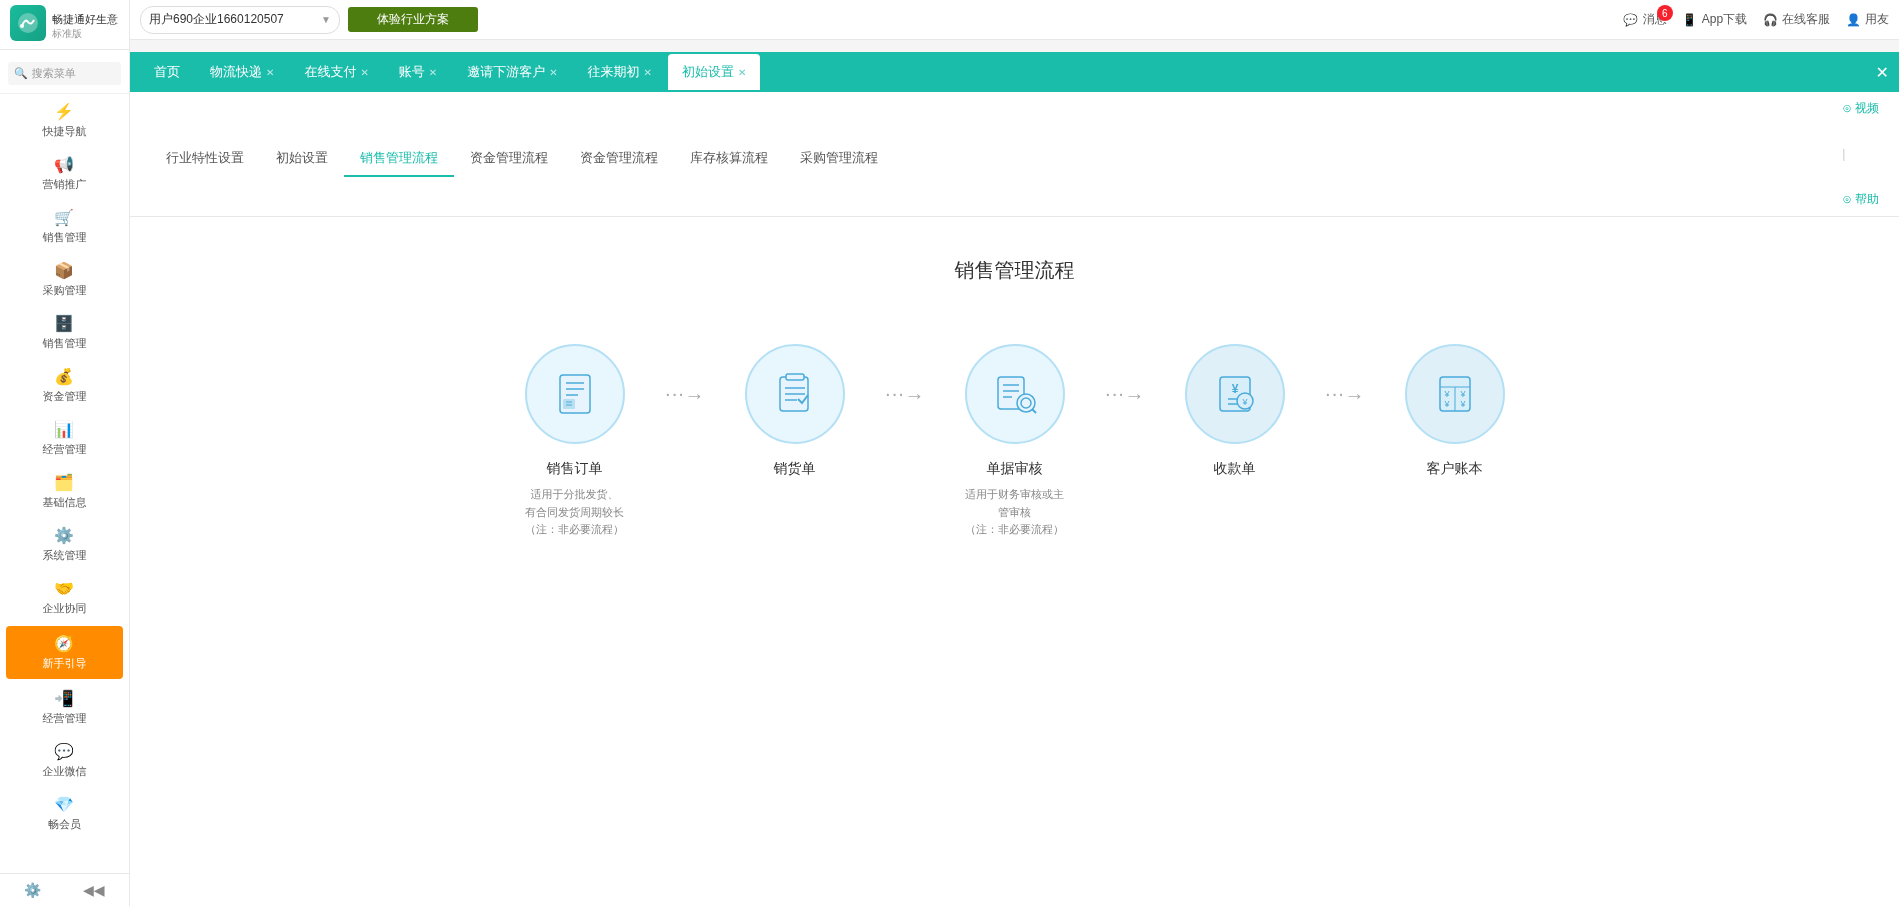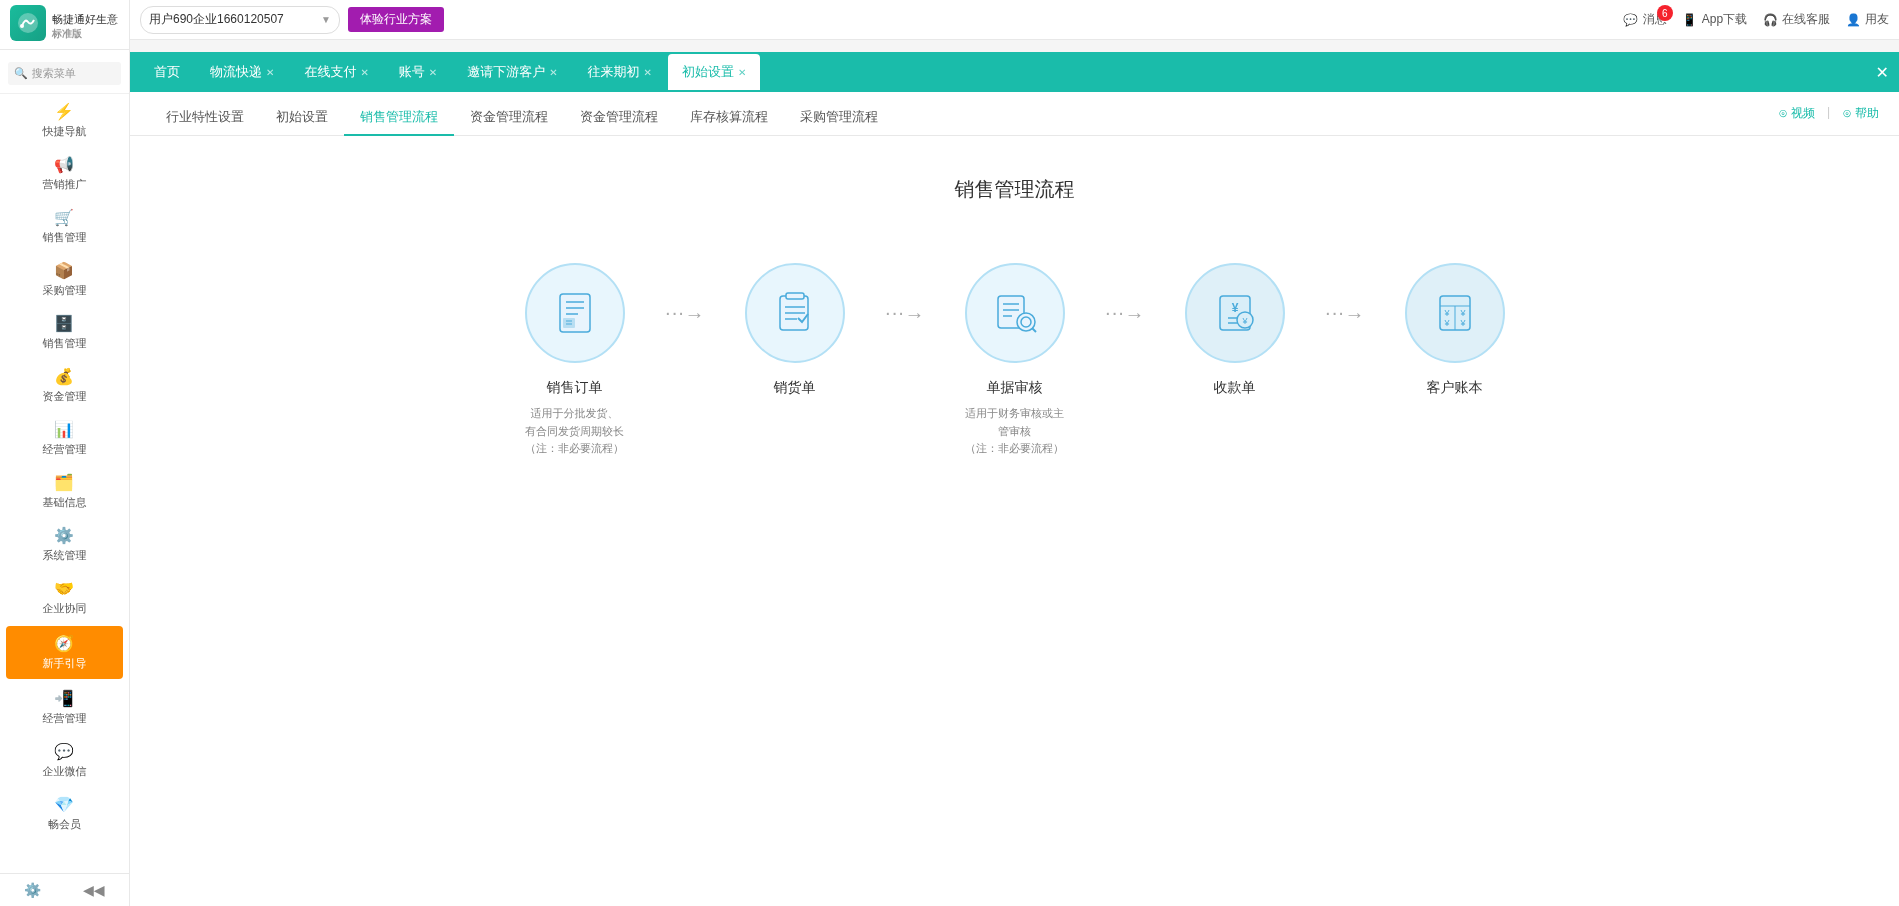--- a/index.html
+++ b/index.html
@@ -32,25 +32,25 @@
       border-radius: 13px;
       padding: 3px 8px;
       height: 28px;
       min-width: 200px;
       cursor: pointer;
       margin-left: 140px;
     }
     .user-selector span { color: #333; font-size: 12px; }
     .user-selector .arrow { margin-left: auto; color: #999; font-size: 10px; }
     .trial-btn {
-      background: #a21caf;
+      background: #4d7c0f;
       color: #fff;
       border: none;
       border-radius: 3px;
-      padding: 4px 12px;
+      padding: 4px 29px;
       cursor: pointer;
       font-size: 12px;
     }
     .top-header-right {
       display: flex;
       align-items: center;
       gap: 16px;
       font-size: 12px;
       color: #555;
     }
@@ -103,21 +103,21 @@
       background: linear-gradient(135deg, #1abc9c, #16a085);
       border-radius: 6px;
       display: flex;
       align-items: center;
       justify-content: center;
       color: #fff;
       font-size: 16px;
       margin-right: 6px;
     }
     .logo-text { font-size: 11px; color: #333; line-height: 1.4; }
-    .logo-sub { font-size: 10px; color: #999; font-weight: bold; }
+    .logo-sub { font-size: 10px; color: #999; }
 
     .sidebar-search {
       padding: 8px;
       border-bottom: 1px solid #f0f0f0;
     }
     .sidebar-search .search-inner {
       background: #f5f5f5;
       border-radius: 3px;
       display: flex;
       align-items: center;
@@ -215,25 +215,26 @@
       color: #555;
       font-size: 13px;
       border-bottom: 2px solid transparent;
       margin-bottom: -1px;
     }
     .sub-tab.active { color: #1abcaa; border-bottom: 2px solid #1abcaa; }
     .sub-tab-right {
       margin-left: auto;
       display: flex;
       align-items: flex-start;
-      gap: 12px;
+      gap: 30px;
       font-size: 12px;
       color: #1abcaa;
       cursor: pointer;
       padding-bottom: 8px;
+      flex-direction: column;
     }
 
     
     .flow-container {
       padding: 40px 20px;
     }
     .flow-title {
       text-align: center;
       font-size: 20px;
       color: #333;

